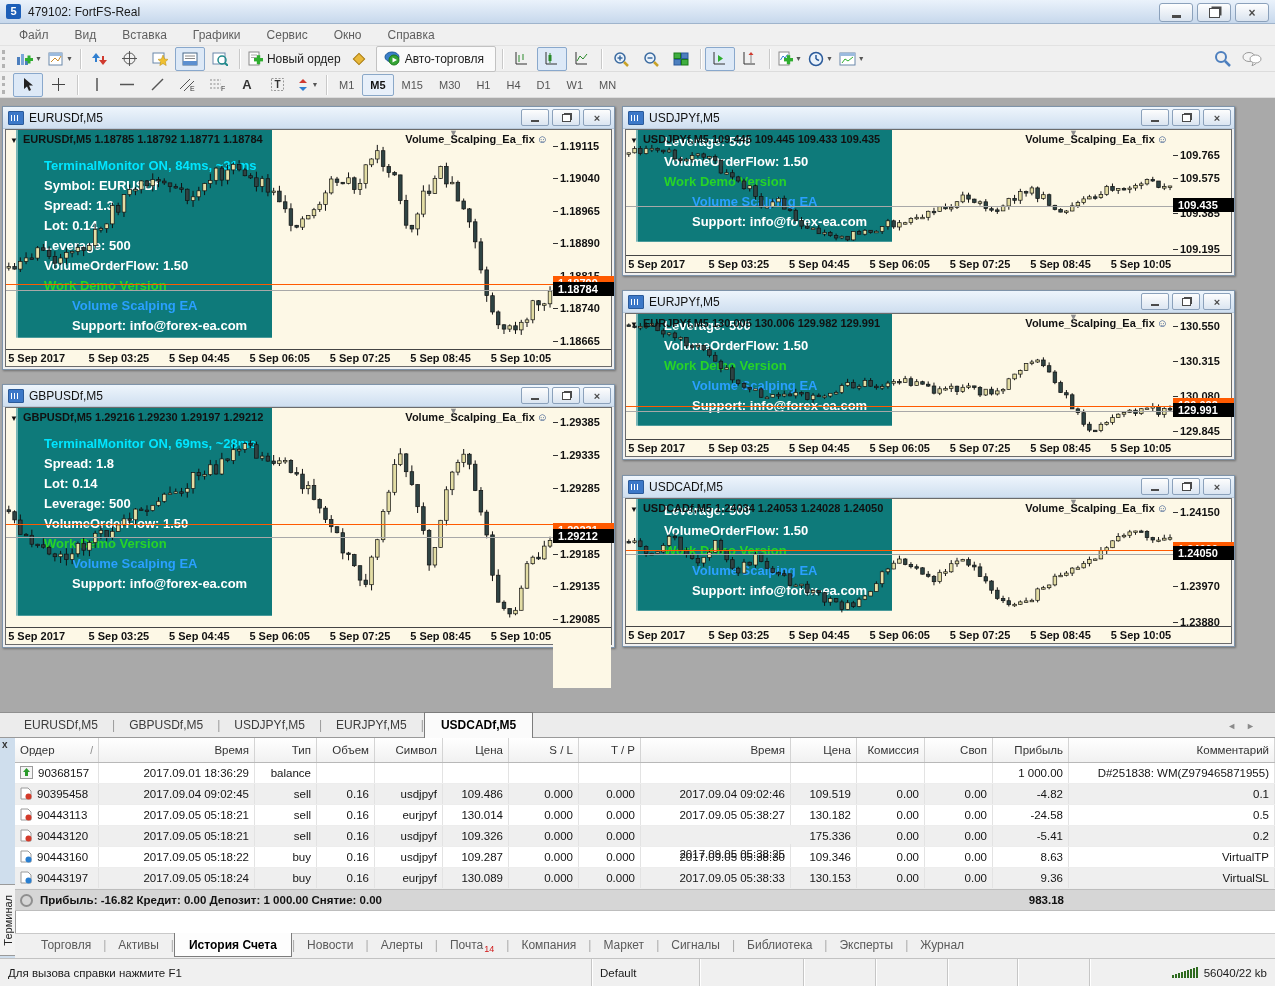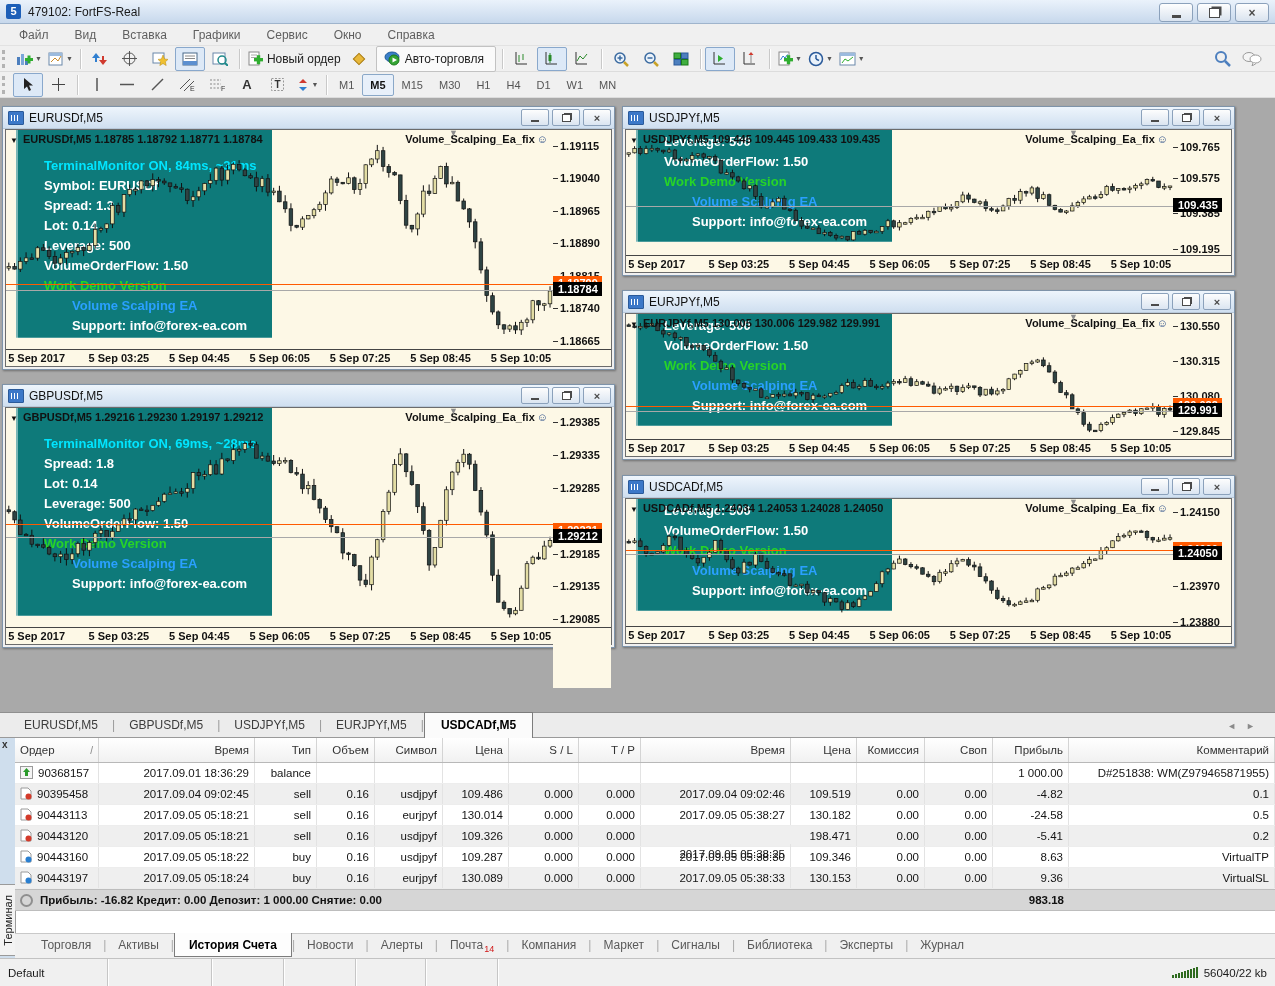--- a/index.html
+++ b/index.html
@@ -60,21 +60,21 @@
   .ohlc .dd{font-size:8px;margin-right:5px;color:#111}
   .ea-label{position:absolute;right:5px;top:3px;z-index:3;font-size:11px;font-weight:bold;color:#111}
   .ea-label .smile{color:#274b86;margin-left:2px}
   .topmark{position:absolute;top:-2px;z-index:4;font-size:9px;color:#8d8d8d}
   .pline{position:absolute;left:0;right:0;height:0;z-index:2}
   .pline.ask{border-top:1px solid #ff5a00}
   .pline.bid{border-top:1px solid #a8a8a8}
   .yaxis{position:absolute;top:0;right:0;background:#fdf8e6}
   .ytick{position:absolute;left:7px;font-size:11px;font-weight:bold;color:#111;white-space:nowrap}
   .ytick:before{content:"";position:absolute;left:-7px;top:6px;width:5px;height:1px;background:#333}
-  .ytag{position:absolute;left:0;font-size:11px;font-weight:bold;color:#fff;padding:1px 4px 1px 5px;white-space:nowrap}
+  .ytag{position:absolute;left:0;font-size:11px;font-weight:bold;color:#fff;padding:1px 16px 1px 5px;white-space:nowrap}
   .ytag.ask{background:#ff5a00;z-index:5}
   .ytag.bid{background:#000;z-index:6}
   .xaxis{position:absolute;left:0;bottom:0;background:#fdf8e6;border-top:1px solid #444}
   .xlab{position:absolute;top:2px;font-size:11px;font-weight:bold;color:#111;white-space:nowrap}
   
   #charttabs{left:0;top:712px;width:1275px;height:26px;background:#ececec;border-top:1px solid #8f8f8f;border-bottom:1px solid #9a9a9a;display:flex;align-items:flex-end;padding-left:10px;box-sizing:border-box}
   .ctab{font-size:12px;color:#3c3c3c;padding:4px 14px 5px;position:relative}
   .ctab.active{background:#fbfbfb;border:1px solid #7c7c7c;border-bottom:none;font-weight:bold;color:#000;padding:5px 16px 6px;margin-bottom:-1px}
   .ctab-sep{color:#999;font-size:12px;padding-bottom:5px}
   .ctab-scroll{margin-left:auto;margin-right:10px;padding-bottom:6px;color:#8a8a8a;font-size:9px;letter-spacing:10px}
@@ -1107,21 +1107,21 @@
             <rect x="536.5" y="56.6" width="3.6" height="1.5" fill="#e3dda4" stroke="#111" stroke-width="0.7"></rect>
             <line x1="544.0421052631579" y1="55.8" x2="544.0421052631579" y2="60.1" stroke="#111" stroke-width="1"></line>
             <rect x="542.2" y="56.0" width="3.6" height="1.5" fill="#e3dda4" stroke="#111" stroke-width="0.7"></rect>
           </svg>
           <div class="pline bid" style="top: 75.6px;"></div>
           <div class="ohlc"><span class="dd">▼</span><span>USDJPYf,M5  109.445 109.445 109.433 109.435</span></div>
           <div class="ea-label"><span>Volume_Scalping_Ea_fix</span><span class="smile">☺</span></div>
           <div class="topmark" style="left: 443.07px;">▼</div>
         </div>
         <div class="yaxis" style="width: 58px; height: 126px;">
-          <span class="ytick" style="top: 11px;">109.765</span>
+          <span class="ytick" style="top: 19px;">109.765</span>
           <span class="ytick" style="top: 42.14px;">109.575</span>
           <span class="ytick" style="top: 77.42px;">109.385</span>
           <span class="ytick" style="top: 112.7px;">109.195</span>
           <span class="ytag bid" style="top: 67.6px;">109.435</span>
         </div>
         <div class="xaxis" style="width: 605px; height: 16px;">
           <span class="xlab" style="left: 2.188px;">5 Sep 2017</span>
           <span class="xlab" style="left: 82.597px;">5 Sep 03:25</span>
           <span class="xlab" style="left: 163.006px;">5 Sep 04:45</span>
           <span class="xlab" style="left: 243.415px;">5 Sep 06:05</span>
@@ -1819,21 +1819,21 @@
         <span class="tcell r" style="width: 70px;">
           <span>0.000</span>
         </span>
         <span class="tcell r" style="width: 62px;">
           <span>0.000</span>
         </span>
         <span class="tcell r" style="width: 150px; margin-top: 36px;">
           <span>2017.09.05 05:38:25</span>
         </span>
         <span class="tcell r" style="width: 66px;">
-          <span>198.471</span>
+          <span>175.336</span>
         </span>
         <span class="tcell r" style="width: 68px;">
           <span>0.00</span>
         </span>
         <span class="tcell r" style="width: 68px;">
           <span>0.00</span>
         </span>
         <span class="tcell r" style="width: 76px;">
           <span>-5.41</span>
         </span>
@@ -1964,20 +1964,21 @@
       <span class="btab-sep">|</span>
       <span class="btab">Библиотека</span>
       <span class="btab-sep">|</span>
       <span class="btab">Эксперты</span>
       <span class="btab-sep">|</span>
       <span class="btab">Журнал</span>
     </div>
 </div>
 
 <div class="abs" id="statusbar">
+  <span class="scell" style="width:592px">Для вызова справки нажмите F1</span>
   <span class="scell" style="width:108px">Default</span>
   <span class="scell" style="width:104px"></span>
   <span class="scell" style="width:72px"></span>
   <span class="scell" style="width:72px"></span>
   <span class="scell" style="width:70px"></span>
   <span class="scell" style="width:72px"></span>
   <span class="scell" id="scell-traffic">
     <span id="traffic-bars">
         <i style="height: 3px;"></i>
         <i style="height: 4px;"></i>

